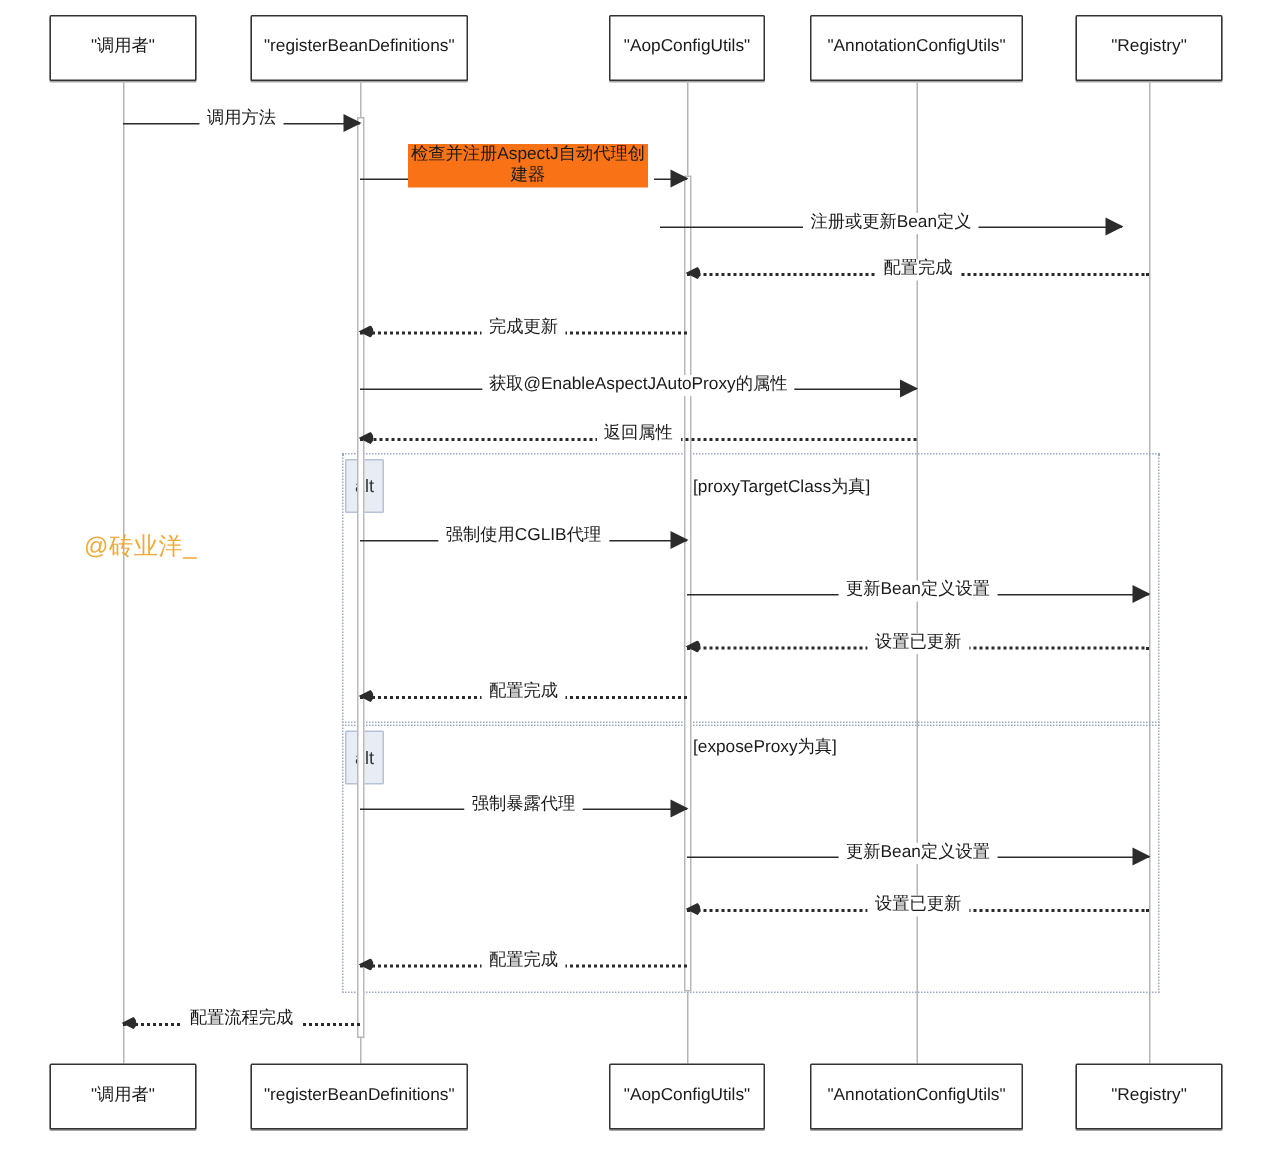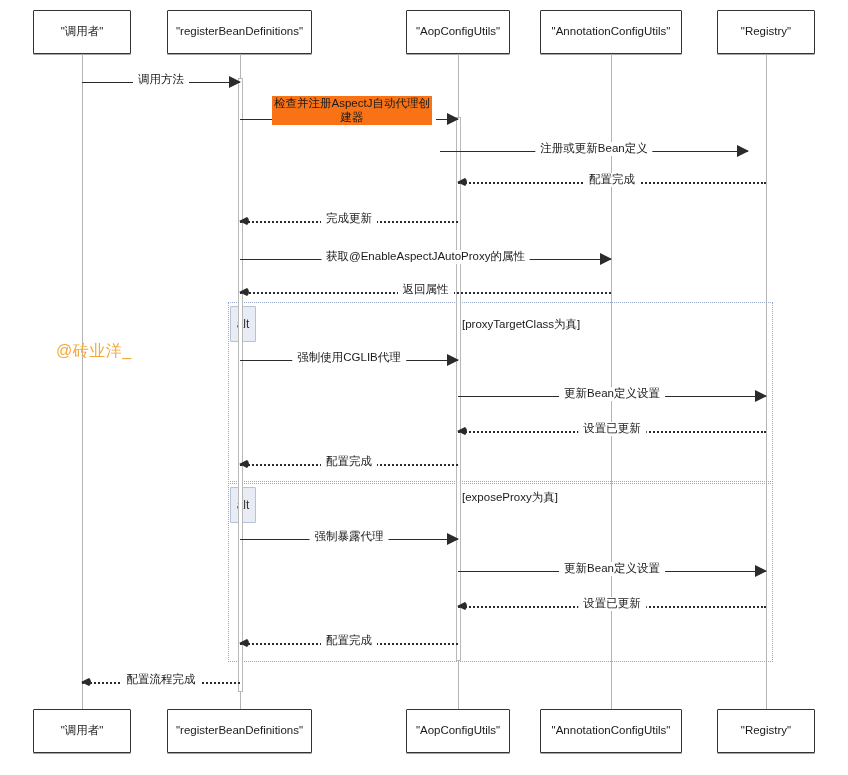--- a/index.html
+++ b/index.html
@@ -284,21 +284,21 @@
         <div class="arrowhead left"></div>
         <div class="label">配置完成</div>
       </div>
       <div class="msg dashed" style="left: 82px; top: 682px; width: 158px;">
         <div class="line"></div>
         <div class="arrowhead left"></div>
         <div class="label">配置流程完成</div>
       </div>
     </div>
 
-  <div class="watermark" style="left:56px; top:341px;">@砖业洋_</div>
+  <div class="watermark" style="left:56px; top:354px;">@砖业洋_</div>
 
   <div id="footer-boxes">
       <div class="participant" style="left: 33px; top: 709px; width: 98px; height: 44px;">
         <span>"调用者"</span>
       </div>
       <div class="participant" style="left: 167px; top: 709px; width: 145px; height: 44px;">
         <span>"registerBeanDefinitions"</span>
       </div>
       <div class="participant" style="left: 406px; top: 709px; width: 104px; height: 44px;">
         <span>"AopConfigUtils"</span>

